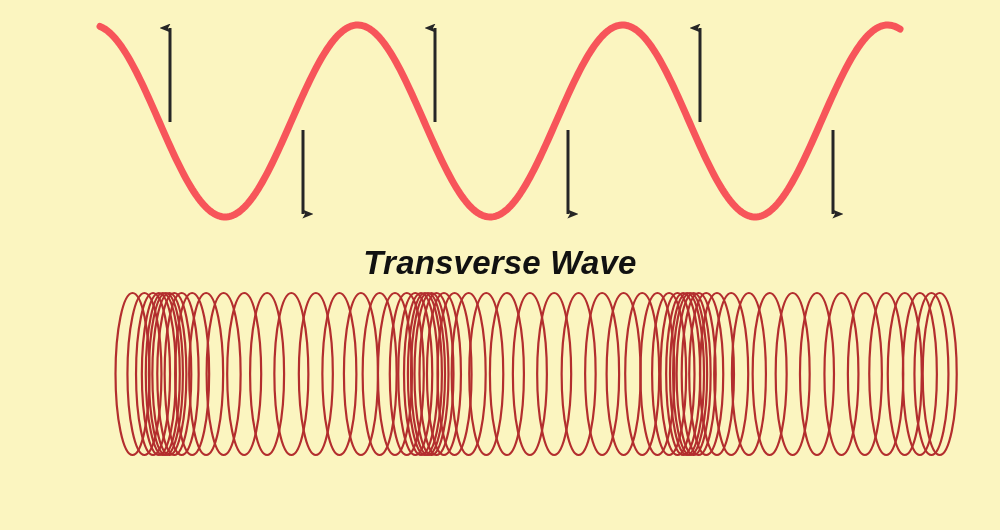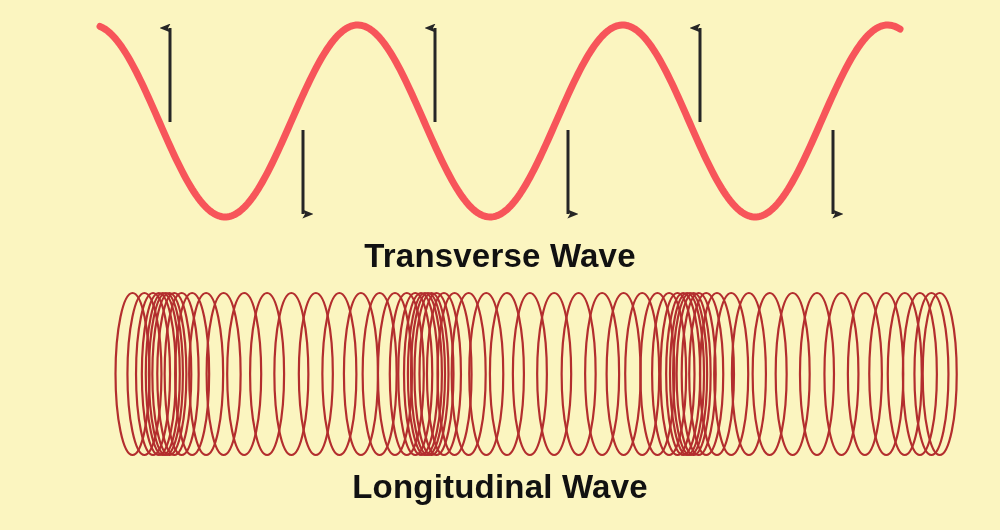--- a/index.html
+++ b/index.html
@@ -33,21 +33,22 @@
     width: 1000px;
     text-align: center;
     font-family: "Liberation Sans", sans-serif;
     font-weight: bold;
     font-size: 33px;
     letter-spacing: 0.2px;
     color: #111111;
     white-space: nowrap;
   }
   #transverse-caption {
-    top: 237px;
+    top: 244px;
+    font-style: italic;
   }
   #longitudinal-caption {
     top: 468px;
   }
 </style>
 </head>
 <body>
 
 <div id="diagram-root" style="background: rgb(251, 245, 192);">
 
@@ -132,15 +133,14 @@
         <ellipse cx="886.26" cy="374" rx="17" ry="81" fill="none" stroke="#B32E2E" stroke-width="2.2"></ellipse>
         <ellipse cx="904.76" cy="374" rx="17" ry="81" fill="none" stroke="#B32E2E" stroke-width="2.2"></ellipse>
         <ellipse cx="919.86" cy="374" rx="17" ry="81" fill="none" stroke="#B32E2E" stroke-width="2.2"></ellipse>
         <ellipse cx="931.44" cy="374" rx="17" ry="81" fill="none" stroke="#B32E2E" stroke-width="2.2"></ellipse>
         <ellipse cx="939.72" cy="374" rx="17" ry="81" fill="none" stroke="#B32E2E" stroke-width="2.2"></ellipse>
       </g>
   </svg>
 
   <div class="caption" id="transverse-caption">Transverse Wave</div>
 
-  <div class="caption" id="longitudinal-caption">Longitudinal Wave</div>
 
 </div>
 
 </body></html>

